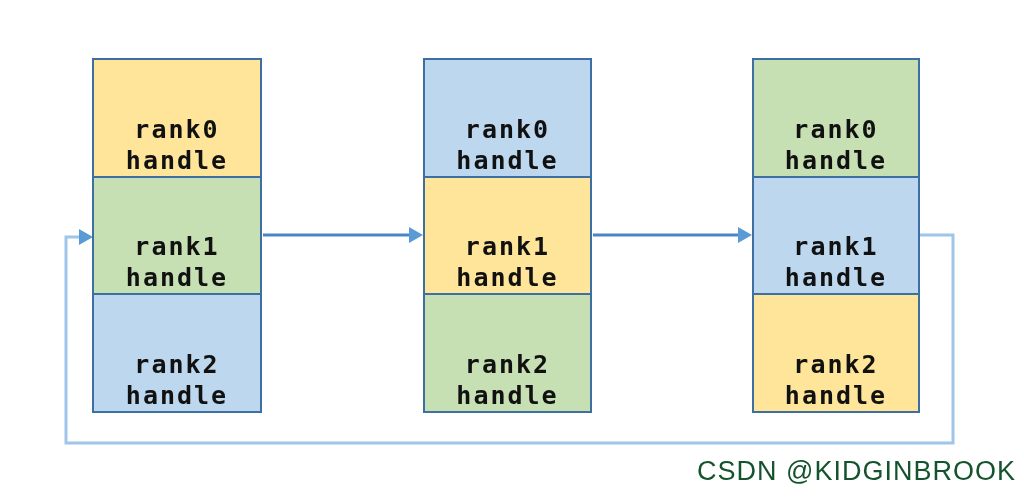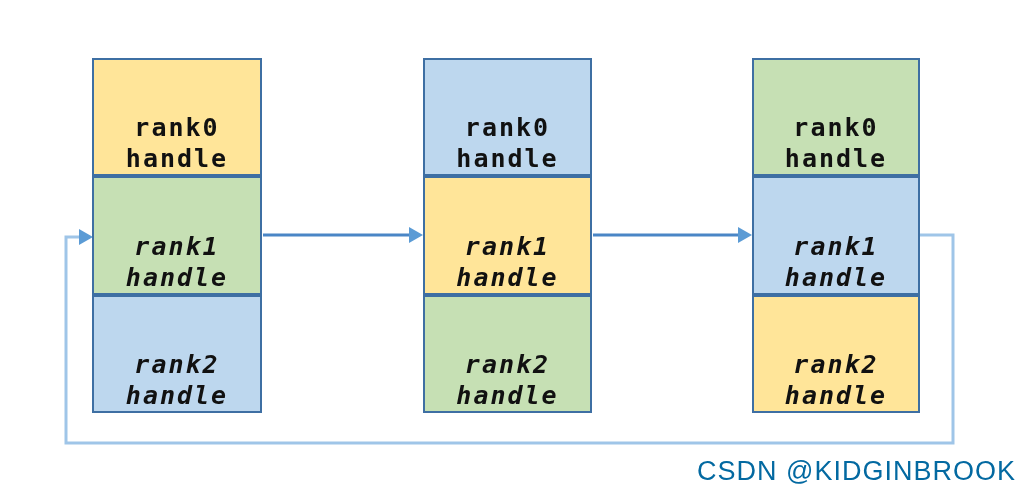--- a/index.html
+++ b/index.html
@@ -44,22 +44,21 @@
     box-sizing: border-box;
     font-family: "DejaVu Sans Mono", "Liberation Mono", monospace;
     font-weight: bold;
     font-size: 25px;
     line-height: 31px;
     letter-spacing: 2px;
     color: #111111;
     text-align: center;
   }
   .cell + .cell {
-    border-top: 4px solid #7f1d1d;
-    font-style: italic;
+    border-top: 2px solid #7f1d1d;
   }
   .watermark {
     position: absolute;
     top: 456px;
     right: 8px;
     font-family: "Liberation Sans", "DejaVu Sans", sans-serif;
     font-size: 27px;
     letter-spacing: 1px;
     color: #9b9b9b;
     white-space: nowrap;
@@ -120,15 +119,15 @@
     <div class="cell" style="background-color: rgb(189, 215, 238); border-top-color: rgb(62, 111, 163);">
       <span>rank1</span>
       <span>handle</span>
     </div>
     <div class="cell" style="background-color: rgb(255, 229, 153); border-top-color: rgb(62, 111, 163);">
       <span>rank2</span>
       <span>handle</span>
     </div>
   </div>
 
-  <div class="watermark" style="color: #0369a1;">CSDN @KIDGINBROOK</div>
+  <div class="watermark" style="color: #14532d;">CSDN @KIDGINBROOK</div>
 
 </div>
 
 </body></html>

